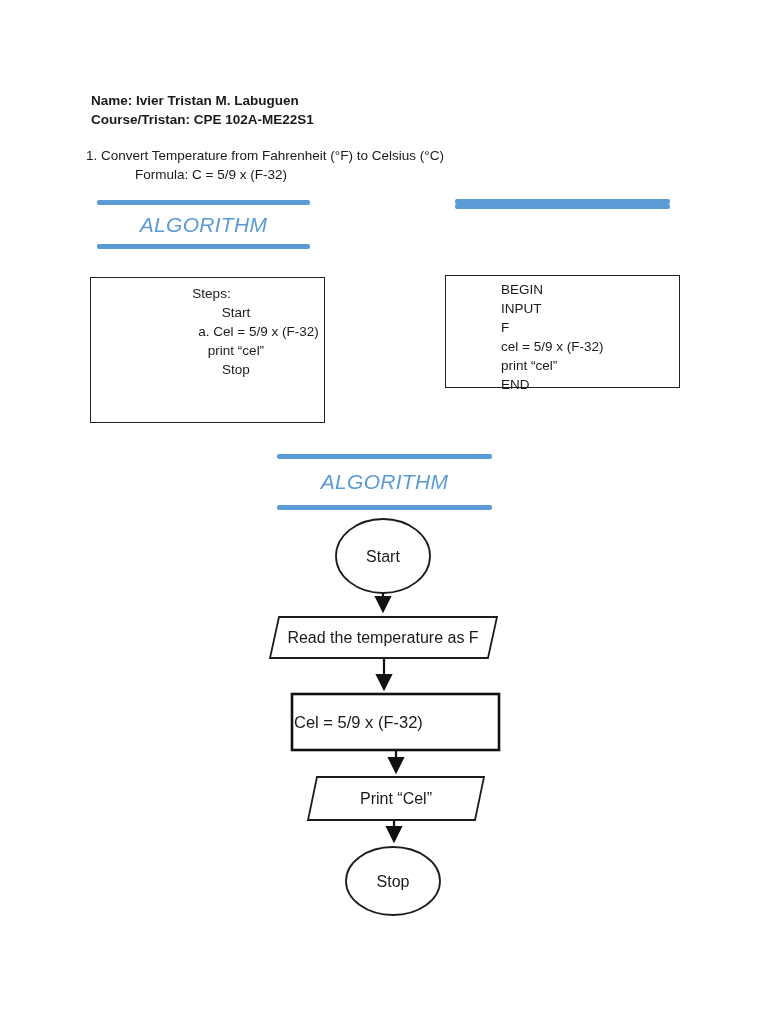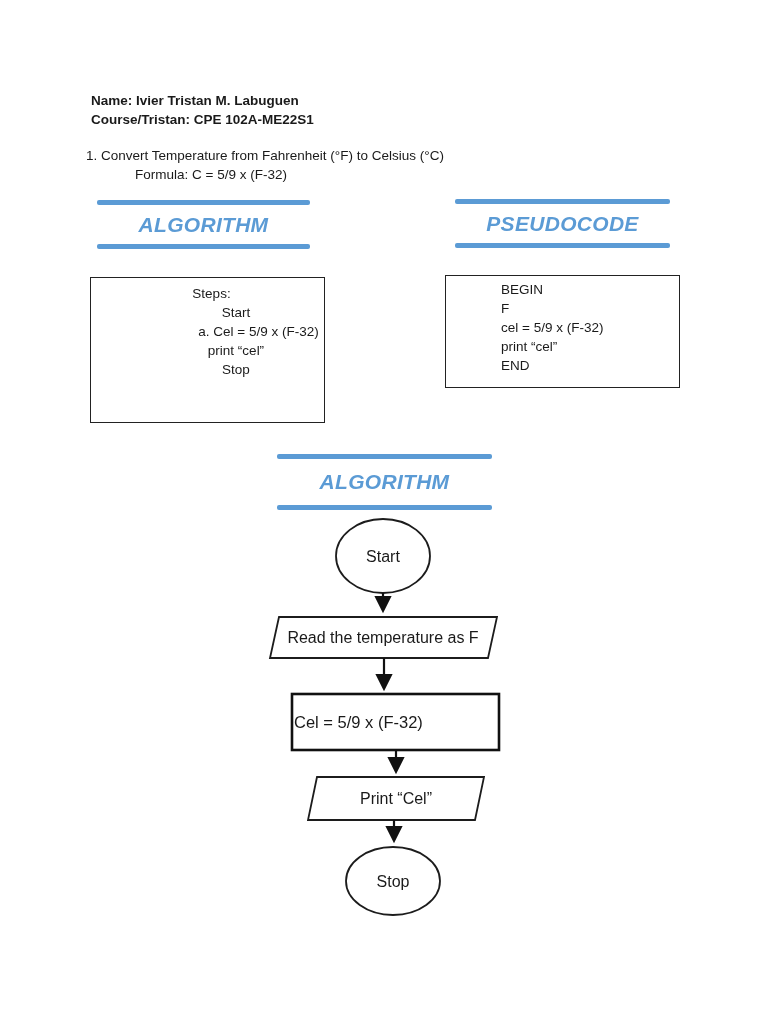--- a/index.html
+++ b/index.html
@@ -12,21 +12,21 @@
     overflow:hidden;
   }
   .abs { position:absolute; }
   .doc-line { font-size:13.5px; white-space:nowrap;text-align:right; }
   .bold { font-weight:bold; }
 
   .section-head { position:absolute; }
   .bar { height:5px; background:#5b9bd5; border-radius:2px; }
   .section-title {
     color:#5b9bd5;
-    font-weight:bold;
+    font-weight:normal;
     font-style:italic;
     font-size:21px;
     text-align:center;
     padding:8px 0 7px 0;
     letter-spacing:0.3px;
     white-space:nowrap;
   }
   .section-title.tall { padding:11px 0 11px 0; }
 
   .textbox {
@@ -54,34 +54,34 @@
 <div class="abs doc-line" style="left:135px; top:167px;">Formula: C = 5/9 x (F-32)</div>
 
 <div class="section-head" style="left:97px; top:200px; width:213px;">
   <div class="bar"></div>
   <div class="section-title">ALGORITHM</div>
   <div class="bar"></div>
 </div>
 
 <div class="section-head" style="left:455px; top:199px; width:215px;">
   <div class="bar"></div>
-  <div class="section-title">PSEUDOCODE</div>
   <div class="bar"></div>
 </div>
 
 <div class="textbox steps-box" style="left:90px; top:277px; width:235px; height:146px;text-align:center;">
   <div class="boxline">Steps:</div>
   <div class="boxline ind1">Start</div>
   <div class="boxline ind2">a. Cel = 5/9 x (F-32)</div>
   <div class="boxline ind1">print “cel”</div>
   <div class="boxline ind1">Stop</div>
 </div>
 
 <div class="textbox pseudo-box" style="left:445px; top:275px; width:235px; height:113px;">
   <div class="boxline">BEGIN</div>
+  <div class="boxline">INPUT</div>
   <div class="boxline">F</div>
   <div class="boxline">cel = 5/9 x (F-32)</div>
   <div class="boxline">print “cel”</div>
   <div class="boxline">END</div>
 </div>
 
 <div class="section-head" style="left:277px; top:454px; width:215px;">
   <div class="bar"></div>
   <div class="section-title tall">ALGORITHM</div>
   <div class="bar"></div>

